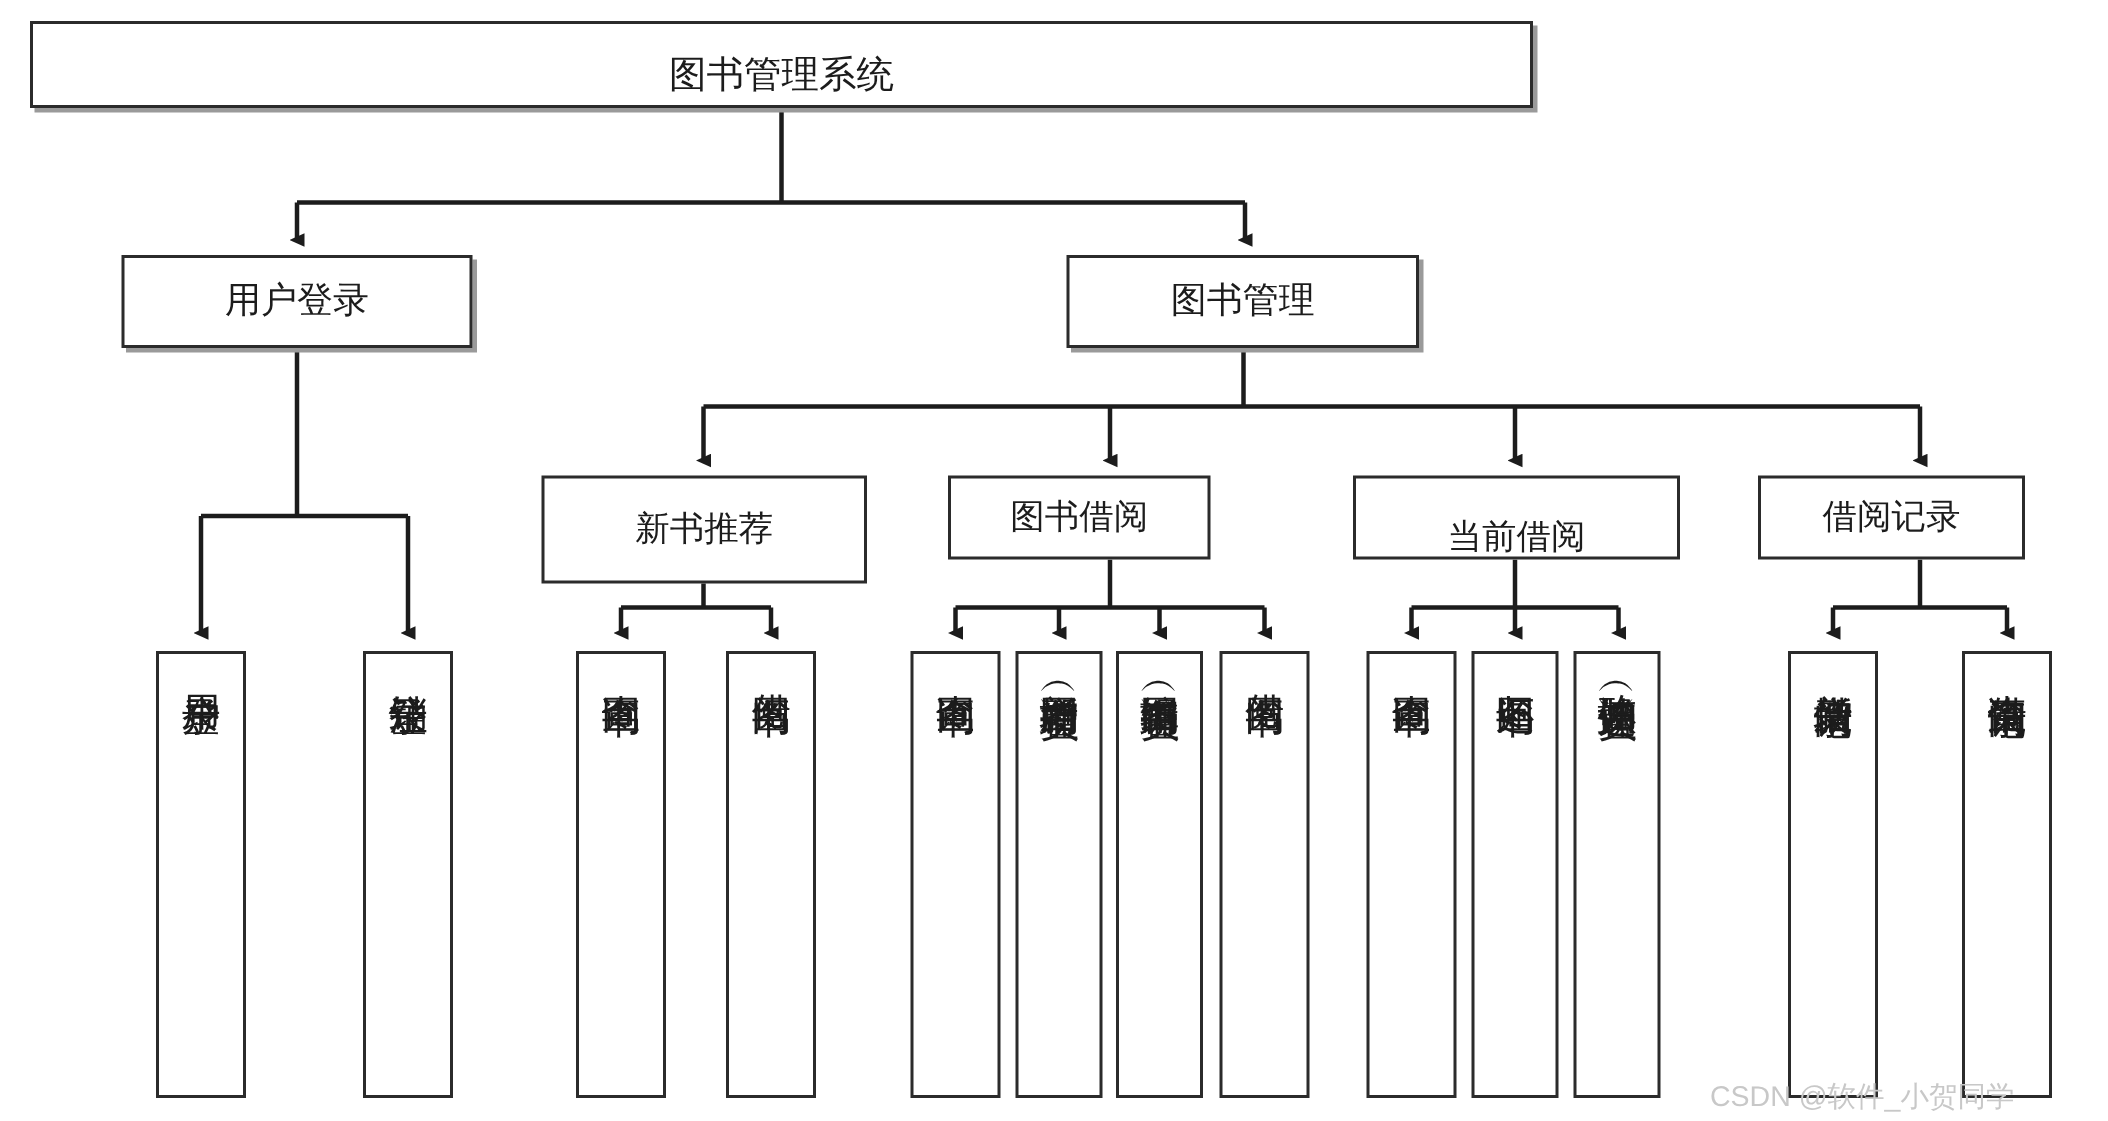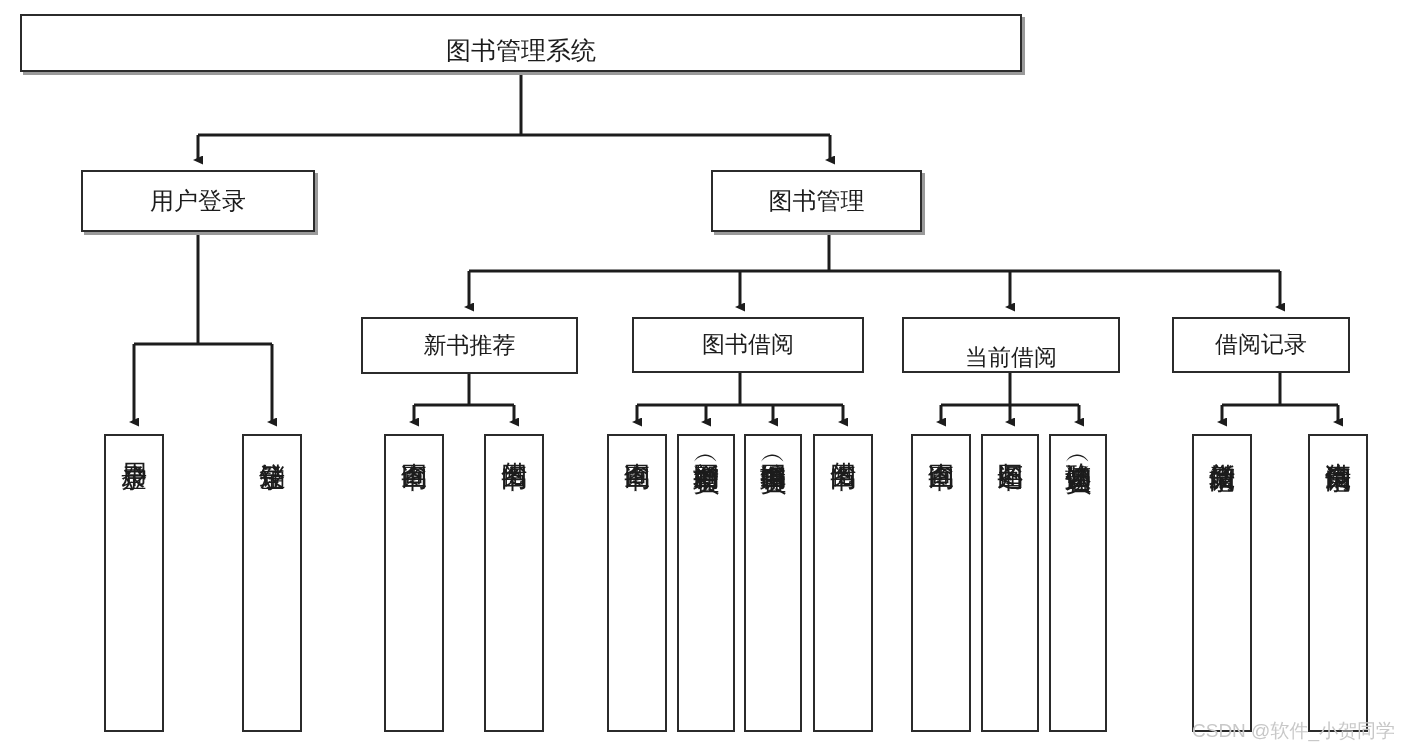--- a/index.html
+++ b/index.html
@@ -127,28 +127,28 @@
     </g>
   </svg>
 
   <div class="node shadow tier-root" style="left:20px; top:14px; width:1002px; height:58px;">
     <span class="node-label">图书管理系统</span>
   </div>
 
   <div class="node shadow tier-2" style="left:81px; top:170px; width:234px; height:62px;">
     <span class="node-label">用户登录</span>
   </div>
-  <div class="node shadow tier-2" style="left:711px; top:170px; width:211px; height:62px;">
+  <div class="node shadow tier-2" style="left:711px; top:170px; width:235px; height:62px;">
     <span class="node-label">图书管理</span>
   </div>
 
-  <div class="node tier-3" style="left:361px; top:317px; width:217px; height:57px;">
+  <div class="node tier-3" style="left:361px; top:317px; width:217px; height:72px;">
     <span class="node-label">新书推荐</span>
   </div>
-  <div class="node tier-3" style="left:632px; top:317px; width:232px; height:56px;">
+  <div class="node tier-3" style="left:632px; top:317px; width:175px; height:56px;">
     <span class="node-label">图书借阅</span>
   </div>
   <div class="node tier-3" style="left:902px; top:317px; width:218px; height:56px;align-items:flex-end;">
     <span class="node-label">当前借阅</span>
   </div>
   <div class="node tier-3" style="left:1172px; top:317px; width:178px; height:56px;">
     <span class="node-label">借阅记录</span>
   </div>
 
   <div class="node leaf" style="left:104px; top:434px; width:60px; height:298px;">
@@ -188,15 +188,15 @@
     <span class="node-label">确认归还（管理员）</span>
   </div>
 
   <div class="node leaf" style="left:1192px; top:434px; width:60px; height:298px;">
     <span class="node-label">新增借阅记录</span>
   </div>
   <div class="node leaf" style="left:1308px; top:434px; width:60px; height:298px;">
     <span class="node-label">查询借阅记录</span>
   </div>
 
-  <div class="watermark" style="left:1192px; top:718px;">CSDN @软件_小贺同学</div>
+  <div class="watermark" style="left:1140px; top:718px;">CSDN @软件_小贺同学</div>
 
 </div>
 
 </body></html>

